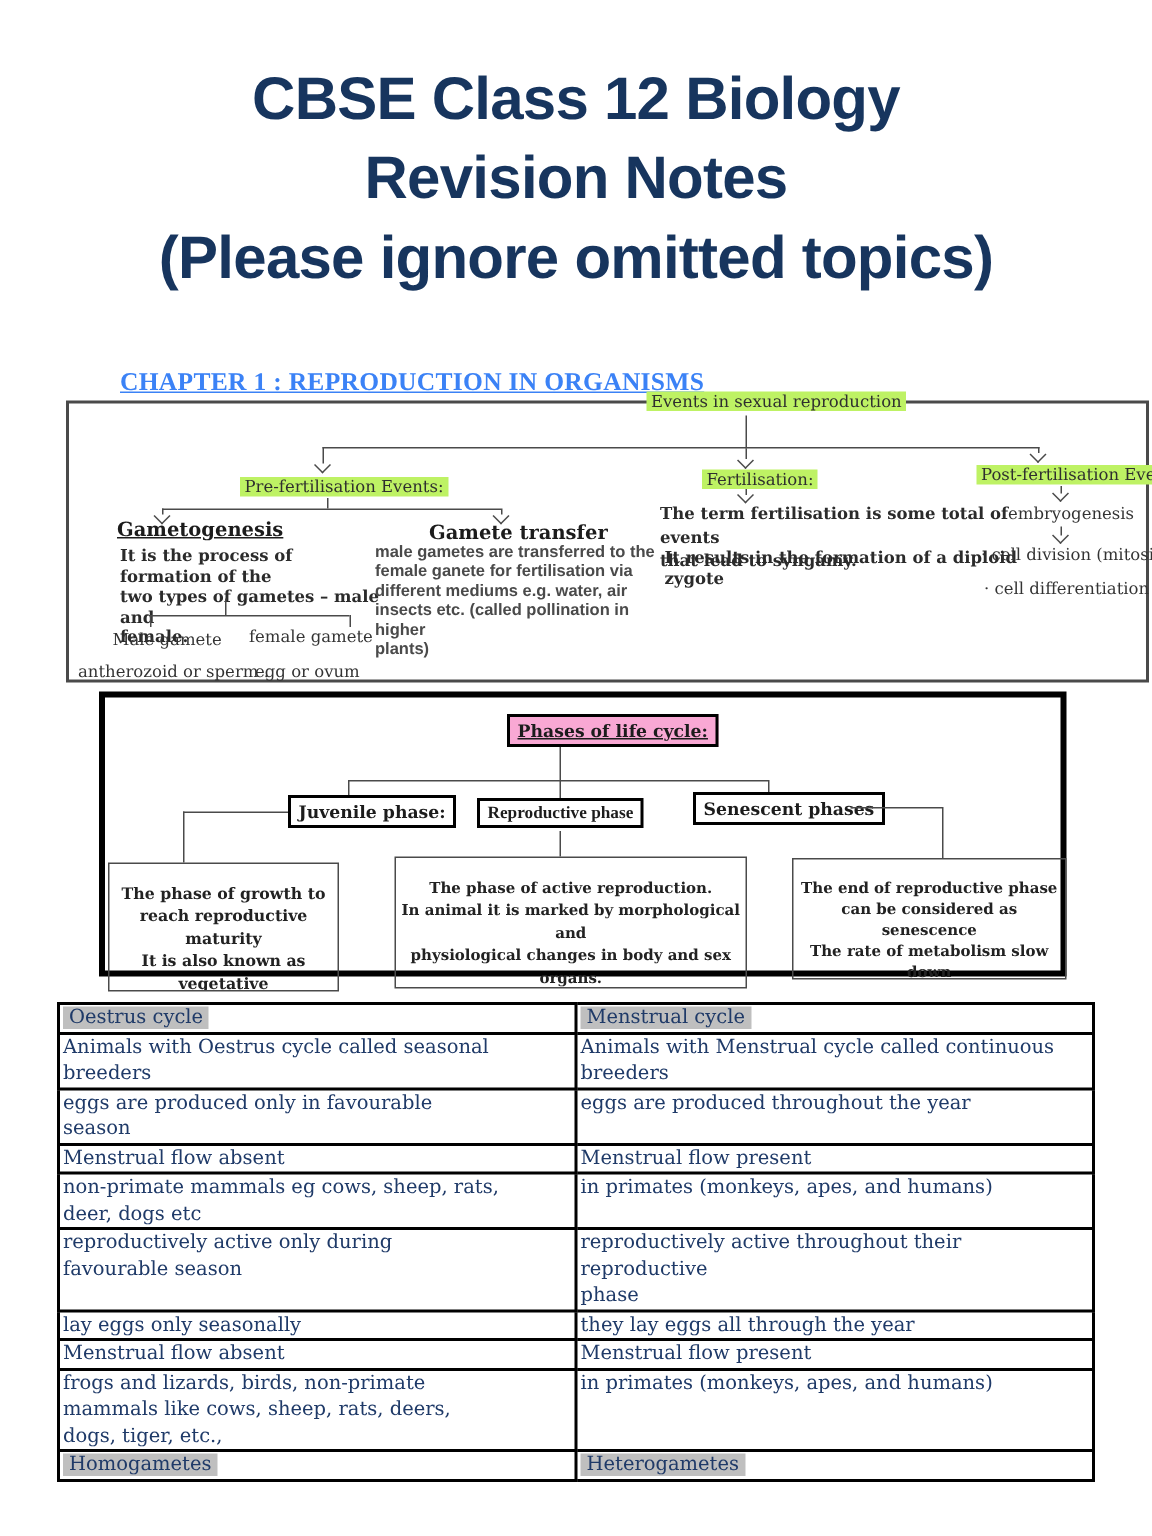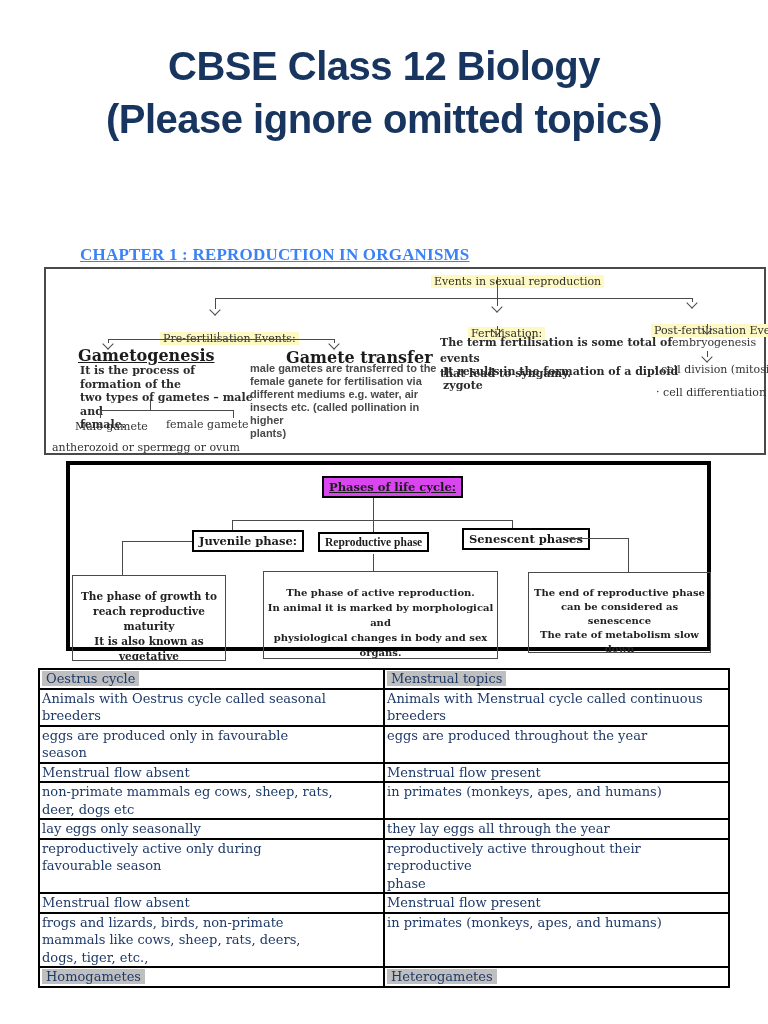--- a/index.html
+++ b/index.html
@@ -16,22 +16,22 @@
     position:absolute; left:44px; top:245px;
     font-family:"Liberation Serif", serif; font-weight:bold; font-size:17px;
     color:#3b82f6; text-decoration:underline; letter-spacing:0.2px;margin-left:36px;
   }
   
   .chart1 {
     position:absolute; left:44px; top:267px; width:718px; height:184px;
     border:2px solid #4a4a4a; font-size:11px; color:#2e2e2e;
   }
   .chart1 > div, .chart2 > div { position:absolute; }
-  .gs { background:#fef9c3; padding:0 3px; white-space:nowrap;margin-top:14px; }
-  .bt { font-weight:bold; font-size:16px; color:#1c1c1c; white-space:nowrap; }
+  .gs { background:#bef264; padding:0 3px; white-space:nowrap; }
+  .bt { font-weight:bold; font-size:13px; color:#1c1c1c; white-space:nowrap; }
   .ul { text-decoration:underline; }
   .bd { font-weight:bold; font-size:11px; line-height:13.5px; color:#2b2b2b; white-space:pre-line; }
   .sd {
     font-family:"Liberation Sans", sans-serif; font-weight:bold;
     font-size:11px; line-height:13px; color:#4a4a4a; white-space:pre-line;
   }
   .md { font-weight:normal; font-size:11px; color:#333; white-space:nowrap; }
   .hln, .vln { position:absolute; background:#4a4a4a; }
   .hln { height:1px; } .vln { width:1px; }
   .arw {
@@ -41,21 +41,21 @@
   }
   
   .chart2 {
     position:absolute; left:66px; top:461px; width:637px; height:182px;
     border:4px solid #000; color:#1c1c1c;
   }
   .pbox {
     border:2px solid #000; background:#fff; font-weight:bold; font-size:11.5px;
     padding:2px 5px; white-space:nowrap; text-align:center;
   }
-  .rootbox { background:#d946ef; text-decoration:underline; }
+  .rootbox { background:#f9a8d4; text-decoration:underline;margin-left:16px; }
   .dbox {
     border:1px solid #4a4a4a; font-size:10px; line-height:15px; text-align:center;
     white-space:pre-line; color:#222; overflow:hidden; padding:13px 1px;
     font-weight:bold;
   }
   
   .cmp {
     position:absolute; left:38px; top:668px; width:692px;
     border-collapse:collapse; table-layout:fixed;
     font-family:"DejaVu Serif", serif; font-size:13px; color:#1f3a68;
@@ -66,20 +66,21 @@
   }
   .cmp tr.hl td span { background:#bfbfbf; padding:0 4px; }
 </style>
 </head>
 <body>
 
 <div>
 
   <div class="title">
     <div>CBSE Class 12 Biology</div>
+    <div>Revision Notes</div>
     <div>(Please ignore omitted topics)</div>
   </div>
 
   <div class="chapter">CHAPTER 1 : REPRODUCTION IN ORGANISMS</div>
 
   <div class="chart1">
 
     <div class="gs" style="left:385px; top:-8px;">Events in sexual reproduction</div>
 
     <div class="vln" style="left:451px; top:8px;  height:22px;"></div>
@@ -170,21 +171,21 @@
     <div class="dbox" style="left:458px; top:107px; width:179px; height:53px; line-height:14px;">The end of reproductive phase
 can be considered as senescence
 The rate of metabolism slow down
 that ultimately leads to death.</div>
   </div>
 
   <table class="cmp">
     <tbody>
       <tr class="hl">
         <td><span>Oestrus cycle</span></td>
-        <td><span>Menstrual topics</span></td>
+        <td><span>Menstrual cycle</span></td>
       </tr>
       <tr>
         <td>Animals with Oestrus cycle called seasonal
 breeders</td>
         <td>Animals with Menstrual cycle called continuous
 breeders</td>
       </tr>
       <tr>
         <td>eggs are produced only in favourable
 season</td>
@@ -193,30 +194,30 @@
       <tr>
         <td>Menstrual flow absent</td>
         <td>Menstrual flow present</td>
       </tr>
       <tr>
         <td>non-primate mammals eg cows, sheep, rats,
 deer, dogs etc</td>
         <td>in primates (monkeys, apes, and humans)</td>
       </tr>
       <tr>
-        <td>lay eggs only seasonally</td>
-        <td>they lay eggs all through the year</td>
-      </tr>
-      <tr>
         <td>reproductively active only during
 favourable season</td>
         <td>reproductively active throughout their reproductive
 phase</td>
       </tr>
       <tr>
+        <td>lay eggs only seasonally</td>
+        <td>they lay eggs all through the year</td>
+      </tr>
+      <tr>
         <td>Menstrual flow absent</td>
         <td>Menstrual flow present</td>
       </tr>
       <tr>
         <td>frogs and lizards, birds, non-primate
 mammals like cows, sheep, rats, deers,
 dogs, tiger, etc.,</td>
         <td>in primates (monkeys, apes, and humans)</td>
       </tr>
       <tr class="hl">

